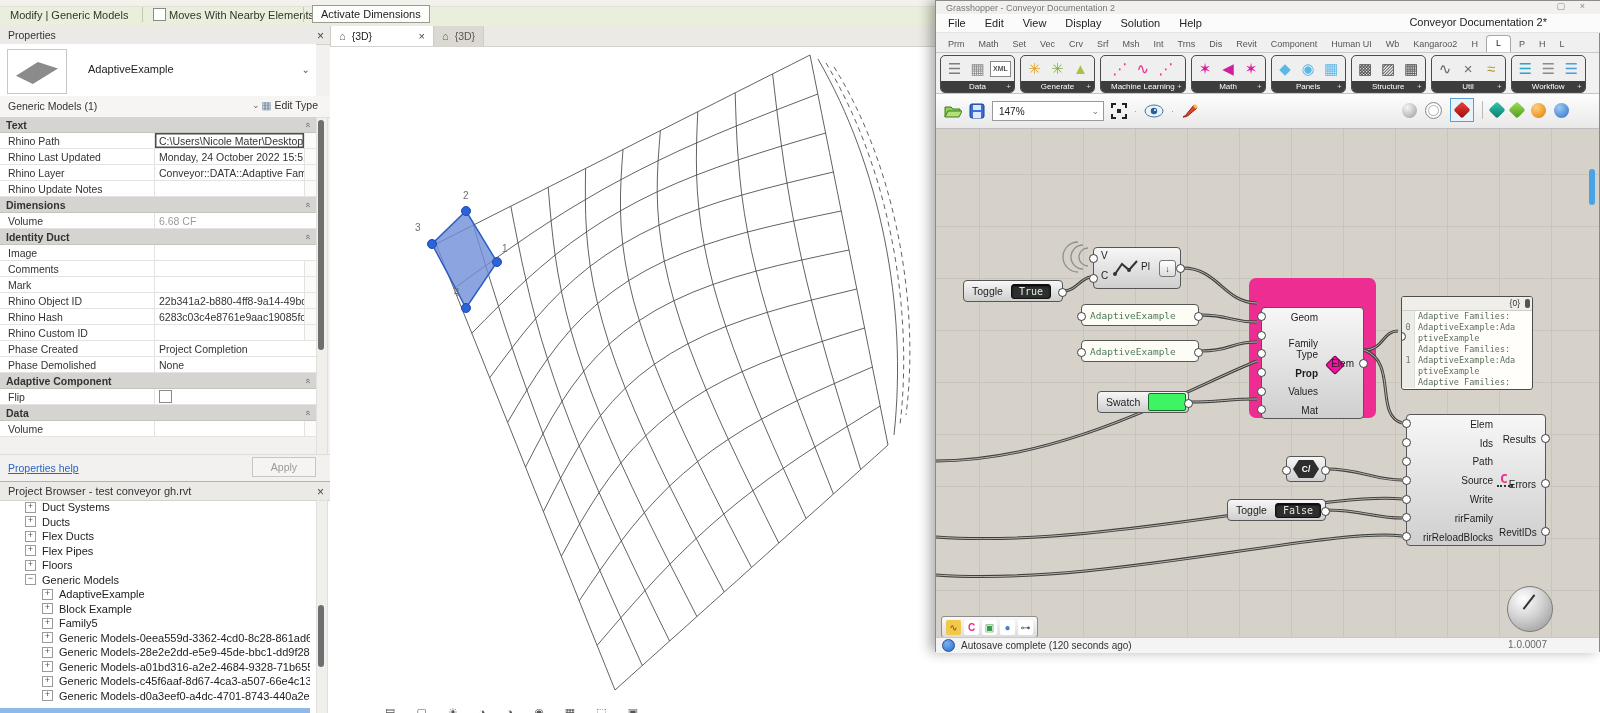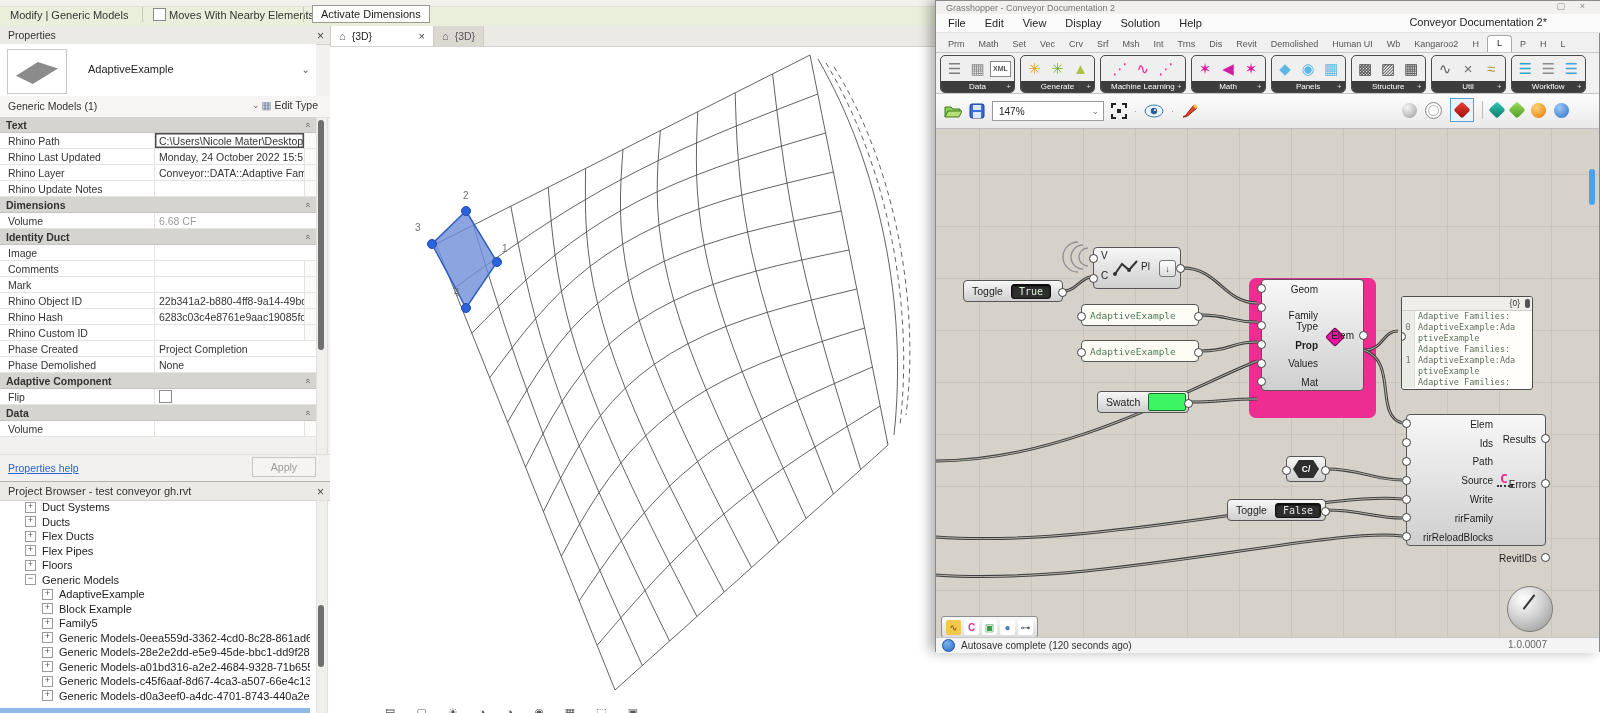--- a/index.html
+++ b/index.html
@@ -390,21 +390,21 @@
       <span class="ghtab">Math</span>
       <span class="ghtab">Set</span>
       <span class="ghtab">Vec</span>
       <span class="ghtab">Crv</span>
       <span class="ghtab">Srf</span>
       <span class="ghtab">Msh</span>
       <span class="ghtab">Int</span>
       <span class="ghtab">Trns</span>
       <span class="ghtab">Dis</span>
       <span class="ghtab">Revit</span>
-      <span class="ghtab">Demolished</span>
+      <span class="ghtab">Component</span>
       <span class="ghtab">Human UI</span>
       <span class="ghtab">Wb</span>
       <span class="ghtab">Kangaroo2</span>
       <span class="ghtab">H</span>
       <span class="ghtab sel">L</span>
       <span class="ghtab">P</span>
       <span class="ghtab">H</span>
       <span class="ghtab">L</span>
     </div>
   <div id="gh-ribbon">
@@ -604,21 +604,21 @@
       <span>AdaptiveExample</span>
       <span class="jack out" style="top:7px"></span>
     </div>
 
     <div class="gh-node capsule" style="left:161px;top:262px;width:92px;height:22px;">
       <span class="cap-label">Swatch</span>
       <span id="swatch-chip" style="flex: 1 1 0%; height: 16px; margin-right: 2px; border: 1px solid rgb(26, 106, 42); border-radius: 2px; background: rgb(61, 244, 99);"></span>
       <span class="jack out" style="top:7px"></span>
     </div>
 
-    <div class="gh-node" style="left:325px;top:150px;width:103px;height:112px;">
+    <div class="gh-node" style="left:325px;top:178px;width:103px;height:112px;">
       <div id="ac-in" style="position:absolute;left:0;top:0;width:62px;height:100%">
           <div class="io" style="height: 18.6px;">
             <span class="jack in"></span>
             <span class="io-lab-r" style="padding-right: 6px;">Geom</span>
           </div>
           <div class="io" style="height: 18.6px;">
             <span class="jack in"></span>
             <span class="io-lab-r" style="padding-right: 6px; margin-top: 16px;">Family</span>
           </div>
           <div class="io" style="height: 18.6px;">
@@ -724,21 +724,21 @@
       <span class="cv-ico" style="left:93px;top:56px">C</span>
       <div id="cv-out" style="position:absolute;right:0;top:0;width:46px;height:100%">
           <div class="io" style="position: absolute; right: 0px; width: 100%; height: 18px; top: 15px;">
             <span style="margin-left: auto; padding-right: 9px;">Results</span>
             <span class="jack out"></span>
           </div>
           <div class="io" style="position: absolute; right: 0px; width: 100%; height: 18px; top: 60px;">
             <span style="margin-left: auto; padding-right: 9px;">Errors</span>
             <span class="jack out"></span>
           </div>
-          <div class="io" style="position: absolute; right: 0px; width: 100%; height: 18px; top: 108px; margin-top: 26px;">
+          <div class="io" style="position: absolute; right: 0px; width: 100%; height: 18px; top: 108px;">
             <span style="margin-left: auto; padding-right: 9px;">RevitIDs</span>
             <span class="jack out"></span>
           </div>
         </div>
     </div>
 
     <div id="mini-tb" style="left:5px;top:487px;">
       <span class="mico" style="background:#f2c84b;color:#6b4e00">∿</span>
       <span class="mico" style="background:#fff;color:#ee2a8f;font-weight:bold">C</span>
       <span class="mico" style="background:#fff;color:#3a9a4a">▣</span>

